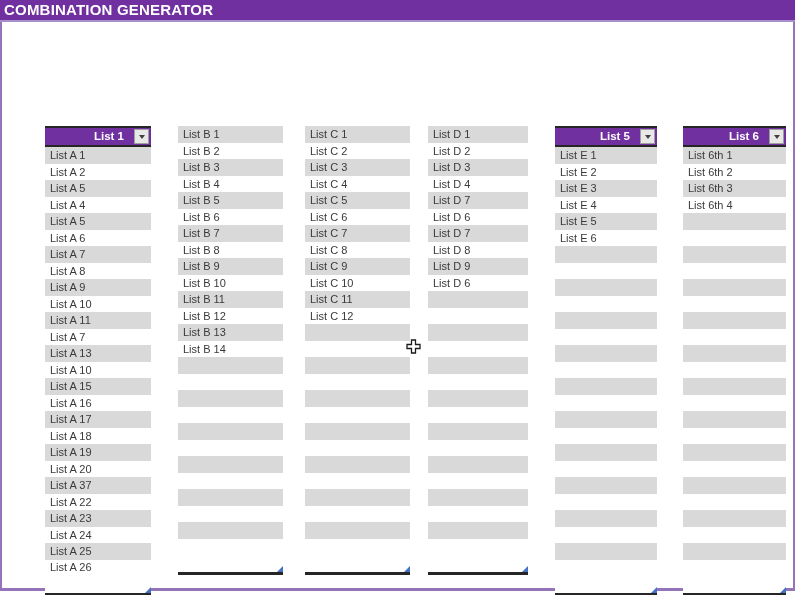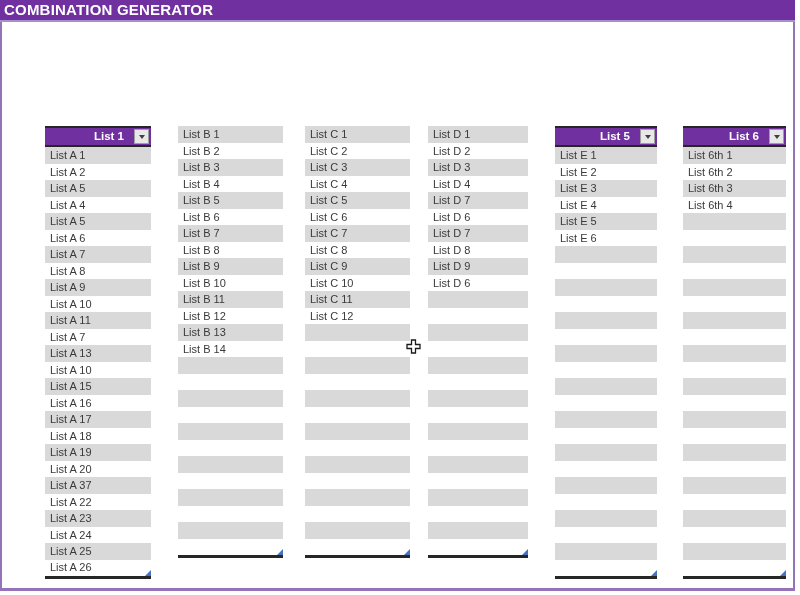--- a/index.html
+++ b/index.html
@@ -37,21 +37,21 @@
   }
   .arr{
     width:0;height:0;border-left:3.5px solid transparent;border-right:3.5px solid transparent;
     border-top:4.5px solid #404040;display:block;
   }
   .cell{
     height:16.5px;box-sizing:border-box;font-size:11px;color:var(--cellText);
     line-height:16.5px;padding-left:5px;overflow:hidden;white-space:nowrap;background:#fff;
   }
   .cell.band{background:var(--band);}
-  .cell.last{border-bottom:3px solid var(--tblBorder);position:relative;height:19px;line-height:15px;}
+  .cell.last{border-bottom:3px solid var(--tblBorder);position:relative;height:36px;line-height:15px;}
   .handle{
     position:absolute;right:0;bottom:0;width:0;height:0;
     border-left:6px solid transparent;border-bottom:6px solid var(--handle);
   }
   .cursor{position:absolute;left:406px;top:339px;}
 </style>
 </head>
 <body>
 
 <div class="frame"></div>

